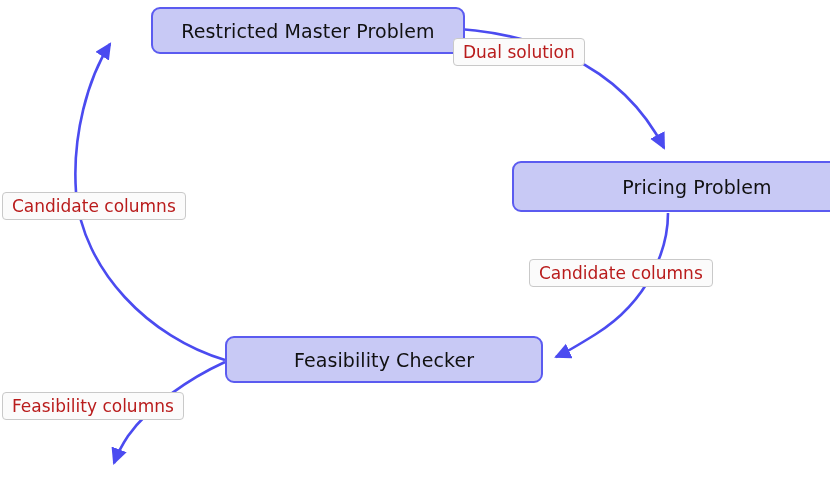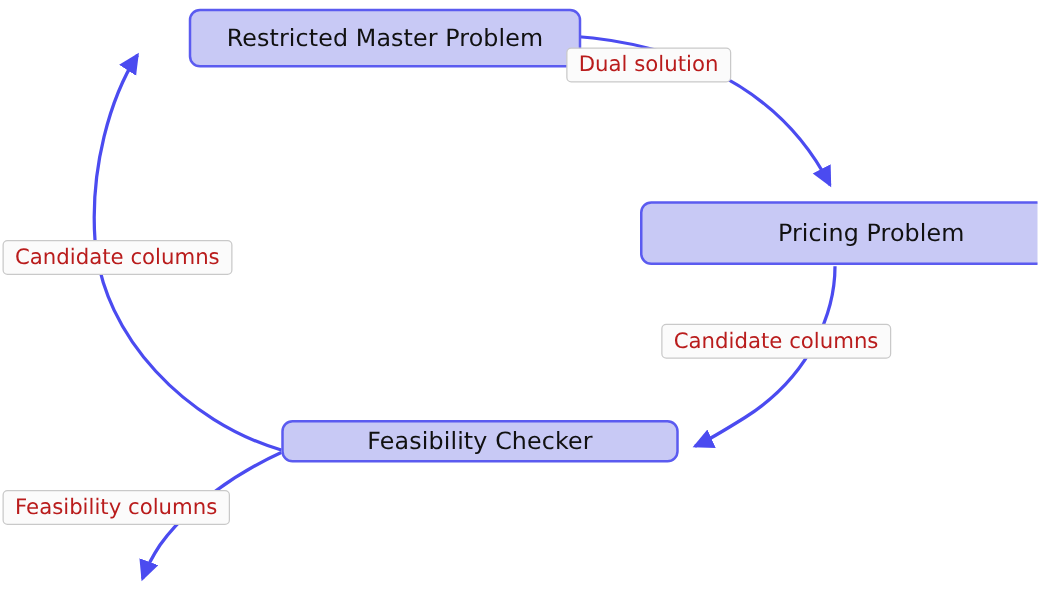--- a/index.html
+++ b/index.html
@@ -81,21 +81,21 @@
   </svg>
 
   <div class="node" style="left:119px; top:7px; width:314px; height:47px;margin-left:32px;">
     <span>Restricted Master Problem</span>
   </div>
 
   <div class="node" style="left:512px; top:161px; width:370px; height:51px;text-align:right;">
     <span>Pricing Problem</span>
   </div>
 
-  <div class="node" style="left:225px; top:336px; width:318px; height:34px;">
+  <div class="node" style="left:225px; top:336px; width:318px; height:47px;">
     <span>Feasibility Checker</span>
   </div>
 
   <div class="edge-label" style="left:453px; top:38px;">
     <span>Dual solution</span>
   </div>
 
   <div class="edge-label" style="left:529px; top:259px;justify-content:center;">
     <span>Candidate columns</span>
   </div>

